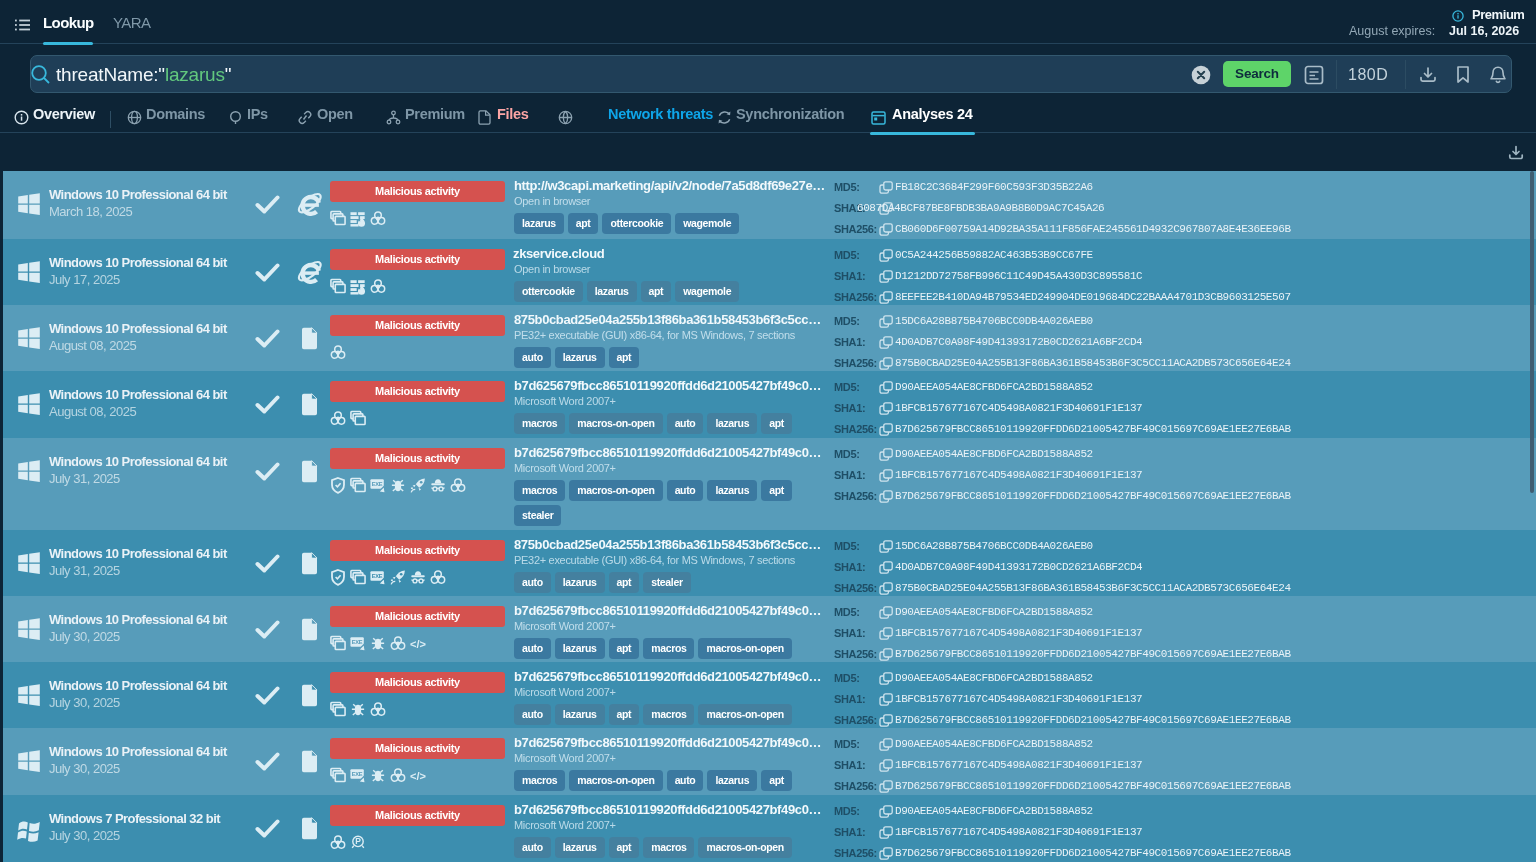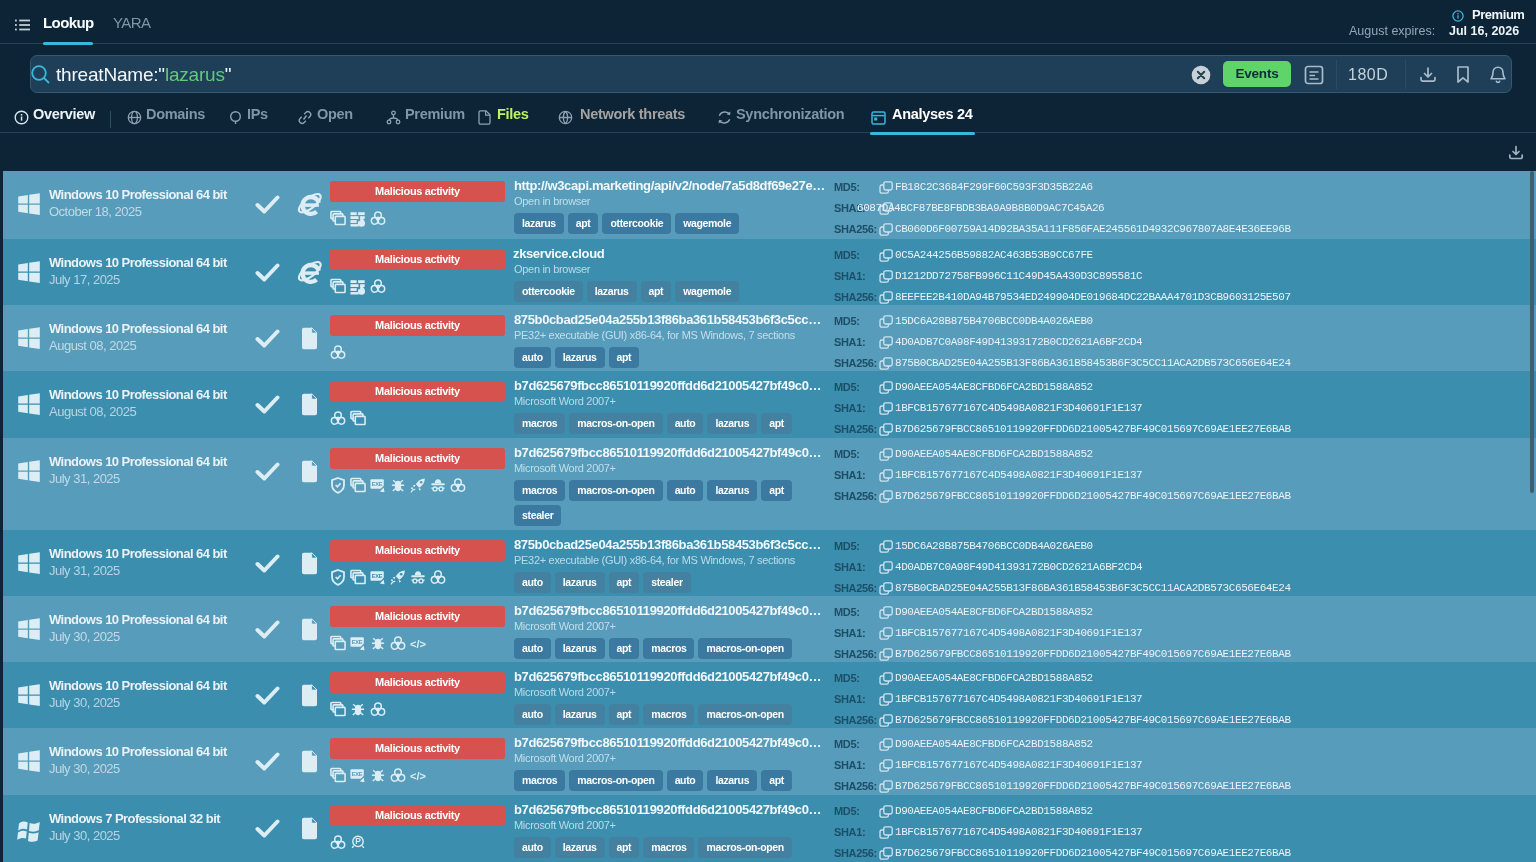--- a/index.html
+++ b/index.html
@@ -69,21 +69,21 @@
       <g fill="none" stroke="#38B8DC" stroke-width="1.8">
         <circle cx="9" cy="9" r="6.8"></circle>
         <path d="M14 14 L19 19"></path>
       </g>
     </svg></div>
 <div class="abs sq" style="left:56px;top:64px">threatName:"<span class="grn">lazarus</span>"</div>
 <div class="abs" style="left:1191px;top:65px"><svg width="20" height="20" viewBox="0 0 20 20">
       <circle cx="10" cy="10" r="9.3" fill="#C7D1D7"></circle>
       <path d="M6.8 6.8 L13.2 13.2 M13.2 6.8 L6.8 13.2" stroke="#25404F" stroke-width="2" stroke-linecap="round"></path>
     </svg></div>
-<div class="searchbtn">Events</div>
+<div class="searchbtn">Search</div>
 <div class="abs" style="left:1304px;top:65px"><svg width="20" height="20" viewBox="0 0 20 20">
       <rect x="1.5" y="1.5" width="17" height="17" rx="2.5" fill="none" stroke="#A9BCC8" stroke-width="1.7"></rect>
       <path d="M5.5 7 H14.5 M5.5 10.5 H11 M5.5 14 H14.5" stroke="#A9BCC8" stroke-width="1.7"></path>
     </svg></div>
 <div class="abs" style="left:1336px;top:60px;width:1px;height:29px;background:#2C4C62"></div>
 <div class="abs d180" style="left:1348px;top:66px">180D</div>
 <div class="abs" style="left:1405px;top:60px;width:1px;height:29px;background:#2C4C62"></div>
 <div class="abs" style="left:1419px;top:66px"><svg width="18" height="18" viewBox="0 0 18 18">
       <g fill="none" stroke="#A9BCC8" stroke-width="1.7" stroke-linecap="round" stroke-linejoin="round">
         <path d="M9 2 V10.5 M5.5 7.5 L9 11 L12.5 7.5"></path>
@@ -136,28 +136,28 @@
           <circle cx="3" cy="12" r="1.8"></circle>
           <circle cx="12" cy="12" r="1.8"></circle>
           <path d="M7.5 4.8 V8 M7.5 8 C4.5 8 3 9.5 3 10.2 M7.5 8 C10.5 8 12 9.5 12 10.2"></path>
         </g>
       </svg></div>
     <div class="abs tabtxt" style="left:405px;top:3px;color:#7E96A6">Premium</div>
     <div class="abs" style="left:478px;top:7px"><svg width="13" height="15" viewBox="0 0 13 15">
         <path d="M1 2.2 A1.4 1.4 0 0 1 2.4 0.8 H8 L12 4.8 V12.8 A1.4 1.4 0 0 1 10.6 14.2 H2.4 A1.4 1.4 0 0 1 1 12.8 Z" fill="none" stroke="#8CA2B1" stroke-width="1.3"></path>
         <path d="M7.6 1 V5.2 H11.8" fill="none" stroke="#8CA2B1" stroke-width="1.2"></path>
       </svg></div>
-    <div class="abs tabtxt" style="left:497px;top:3px;color:#bef264">Files</div>
+    <div class="abs tabtxt" style="left:497px;top:3px;color:#fca5a5">Files</div>
     <div class="abs" style="left:558px;top:7px"><svg width="15" height="15" viewBox="0 0 15 15">
         <g fill="none" stroke="#8CA2B1" stroke-width="1.3">
           <circle cx="7.5" cy="7.5" r="6.2"></circle>
           <path d="M1.5 7.5 H13.5 M7.5 1.3 C4.5 4.5 4.5 10.5 7.5 13.7 M7.5 1.3 C10.5 4.5 10.5 10.5 7.5 13.7"></path>
         </g>
       </svg></div>
-    <div class="abs tabtxt" style="left:580px;top:3px;color:#a3a3a3">Network threats</div>
+    <div class="abs tabtxt" style="left:608px;top:3px;color:#0ea5e9">Network threats</div>
     <div class="abs" style="left:717px;top:7px"><svg width="15" height="15" viewBox="0 0 15 15">
         <g fill="none" stroke="#8CA2B1" stroke-width="1.4">
           <path d="M12.8 4.5 A6 6 0 0 0 2.3 5.8"></path>
           <path d="M2.2 10.5 A6 6 0 0 0 12.7 9.2"></path>
         </g>
         <path d="M13.4 1.5 L13 5.2 L9.5 4.2 Z" fill="#8CA2B1"></path>
         <path d="M1.6 13.5 L2 9.8 L5.5 10.8 Z" fill="#8CA2B1"></path>
       </svg></div>
     <div class="abs tabtxt" style="left:736px;top:3px;color:#7E96A6">Synchronization</div>
     <div class="abs" style="left:110px;top:8px;width:1px;height:17px;background:#2E4E64"></div>
@@ -178,21 +178,21 @@
 <div class="row" style="top:171px;height:68px;background:#579CBA">
     <div class="abs" style="left:17px;top:21px"><svg width="24" height="24" viewBox="0 0 24 24">
         <g fill="#DCEDF4">
           <path d="M1.2 4.4 L10.8 3 V11.5 H1.2 Z"></path>
           <path d="M12.2 2.8 L22.8 1.3 V11.5 H12.2 Z"></path>
           <path d="M1.2 12.7 H10.8 V21.2 L1.2 19.8 Z"></path>
           <path d="M12.2 12.7 H22.8 V22.9 L12.2 21.4 Z"></path>
         </g>
       </svg></div>
     <div class="abs osname" style="left:49px;top:16px">Windows 10 Professional 64 bit</div>
-    <div class="abs date" style="left:49px;top:33px">October 18, 2025</div>
+    <div class="abs date" style="left:49px;top:33px">March 18, 2025</div>
     <div class="abs" style="left:255px;top:24px"><svg width="25" height="19" viewBox="0 0 25 19">
         <path d="M2.5 10 L9.3 16.5 L22.5 2.5" fill="none" stroke="#DCEDF4" stroke-width="4" stroke-linecap="round" stroke-linejoin="round"></path>
       </svg></div>
     <div class="abs" style="left:296px;top:19px"><svg width="28" height="28" viewBox="0 0 28 28">
         <g stroke="#DCEDF4" fill="none">
           <path d="M22.9 12.9 A 8.4 8.4 0 1 0 20.6 21.6" stroke-width="4.3"></path>
           <path d="M6.4 15.1 H22.9" stroke-width="3.5"></path>
           <ellipse cx="13.8" cy="13.2" rx="13.2" ry="5.2" transform="rotate(-38 13.8 13.2)" stroke-width="2.1"></ellipse>
         </g>
       </svg></div>

